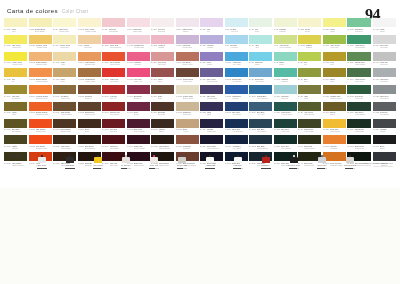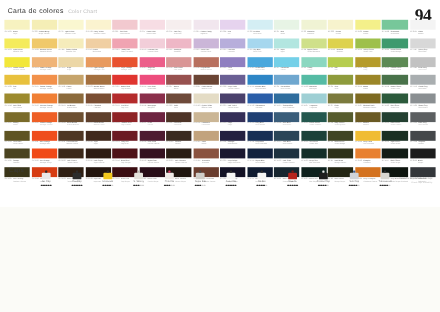--- a/index.html
+++ b/index.html
@@ -25,21 +25,21 @@
   }
   .title{
     font-size:6.2px;letter-spacing:.35px;color:#2a2a2a;font-weight:400;
     white-space:nowrap;
   }
   .subtitle{
     font-size:4.6px;letter-spacing:.25px;color:#b9b9b9;font-weight:400;
     white-space:nowrap;
   }
   .pagenum{
-    position:absolute;right:8px;top:6px;
+    position:absolute;right:20px;top:6px;
     font-family:"Liberation Serif", serif;
     font-weight:bold;font-size:16px;color:#1a1a1a;letter-spacing:-0.5px;
   }
   
   .grid{
     position:absolute;left:4px;top:18px;
     width:392px;
     display:grid;
     grid-template-columns:repeat(16,1fr);
     column-gap:1.2px;row-gap:0.6px;

